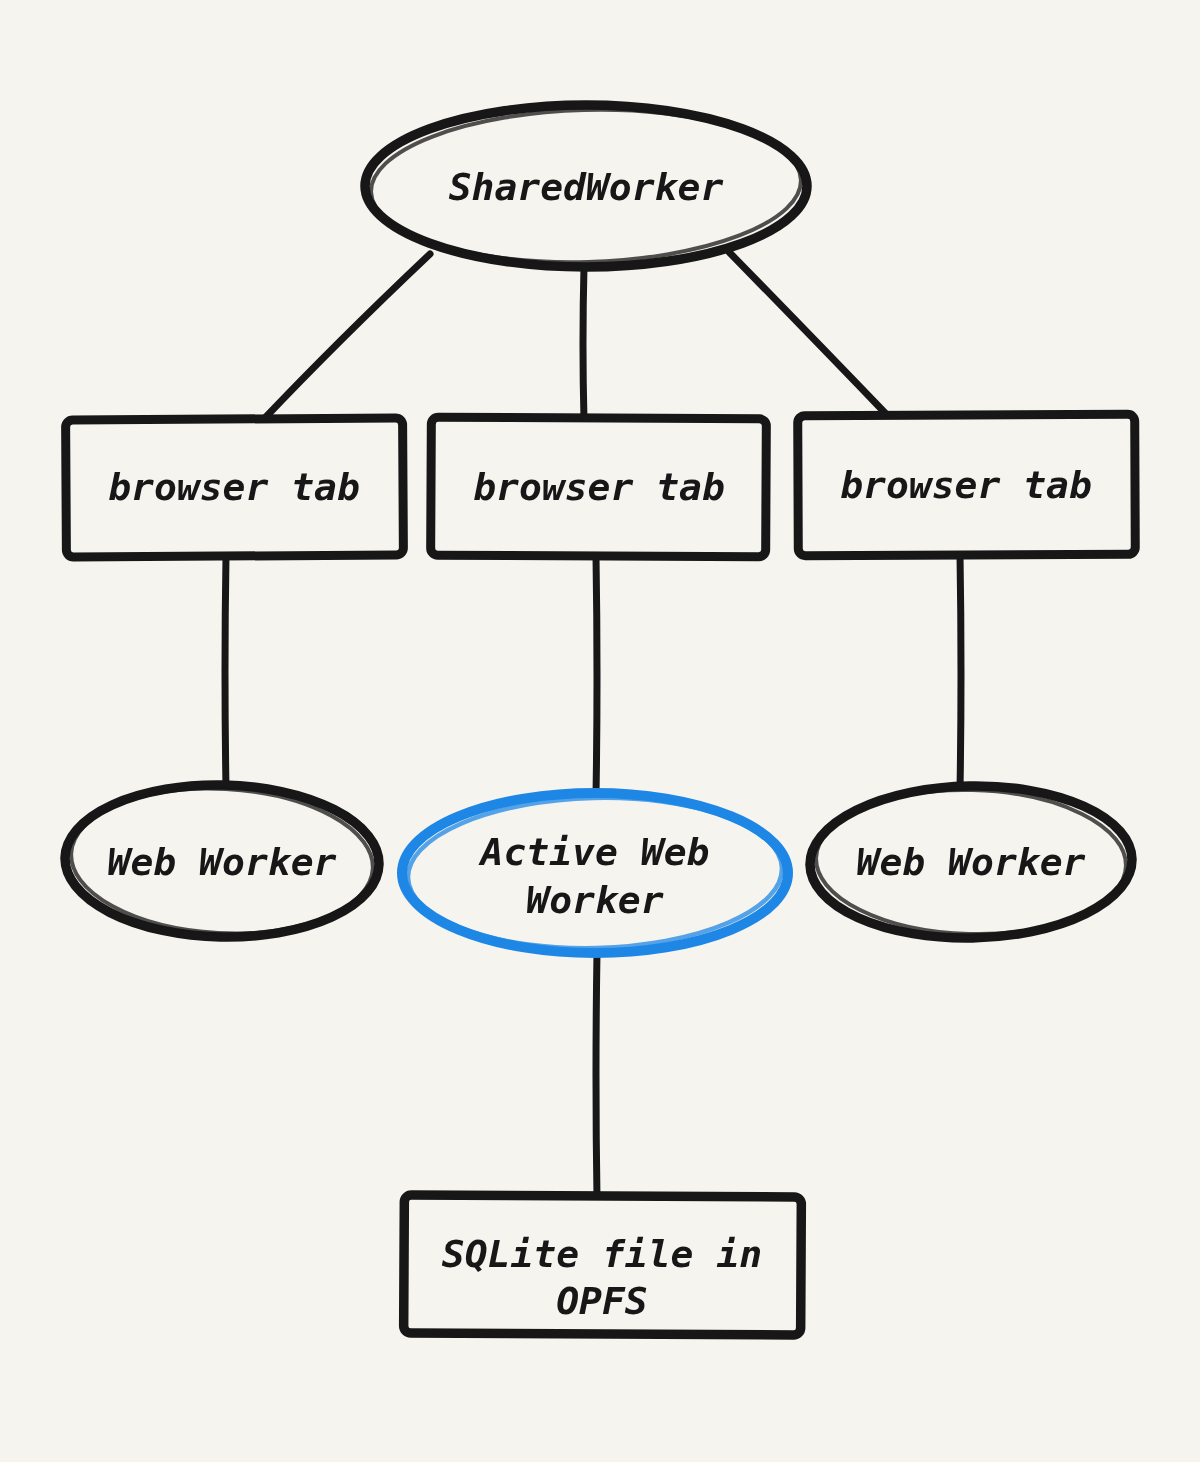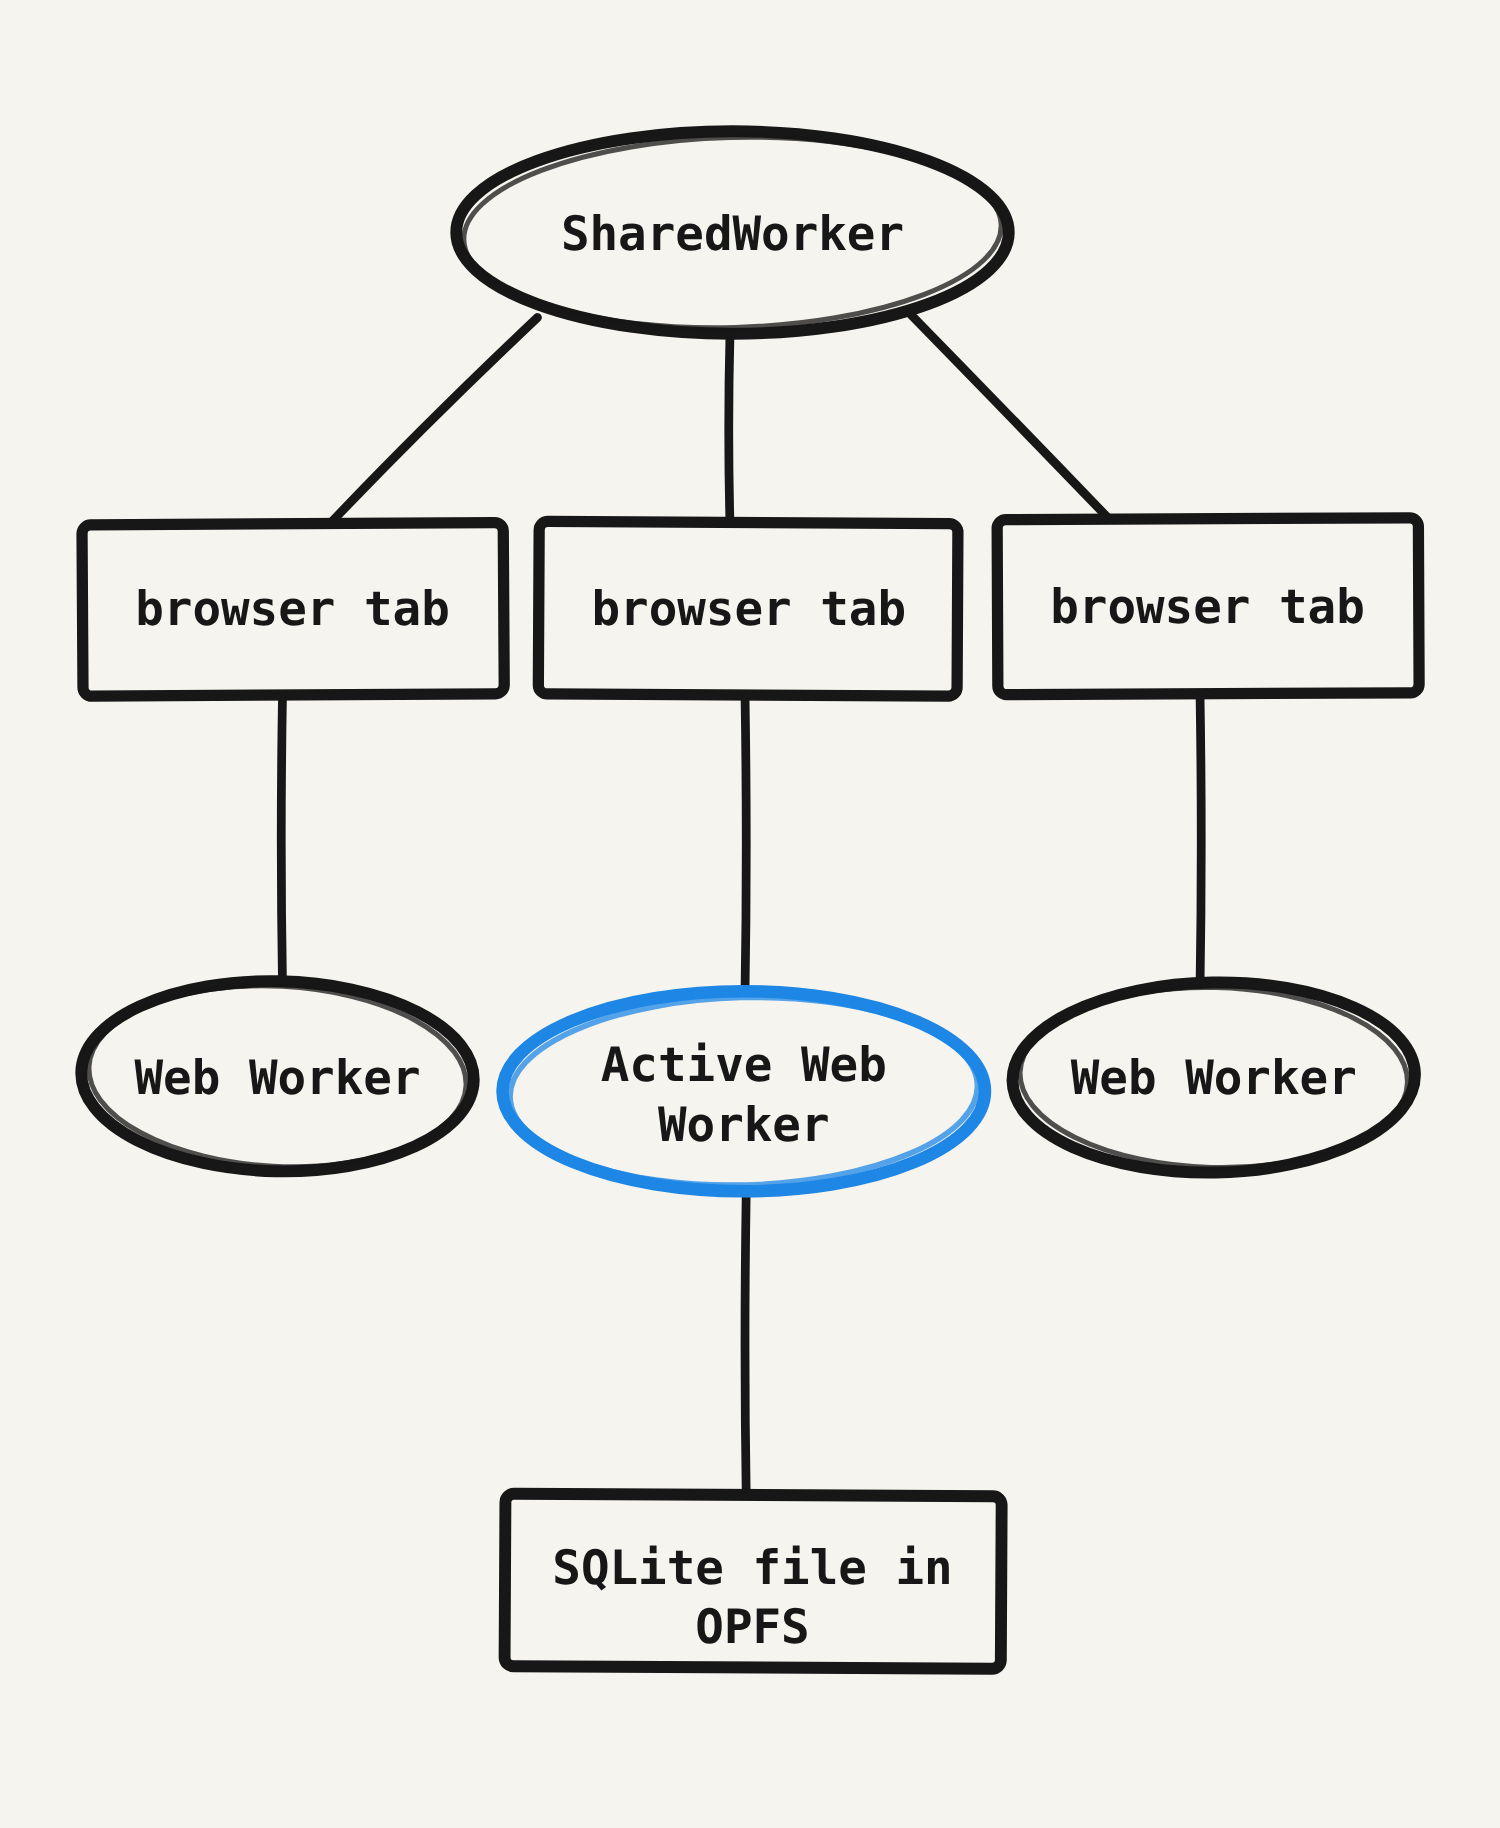--- a/index.html
+++ b/index.html
@@ -2,20 +2,21 @@
 <html><head>
 <meta charset="utf-8">
 <style>
   html, body { margin: 0; padding: 0; }
   .stage {
     position: relative;
     width: 1200px;
     height: 1462px;
     overflow: hidden;
     font-family: "DejaVu Sans Mono", "Liberation Mono", monospace;
+    font-style: italic;
   }
   svg { display: block; }
   .node-label {
     font-family: "DejaVu Sans Mono", "Liberation Mono", monospace;
     font-size: 38px;
     font-weight: bold;
     fill: #171717;
   }
   .pass2 { opacity: 0.75; }
 </style>

